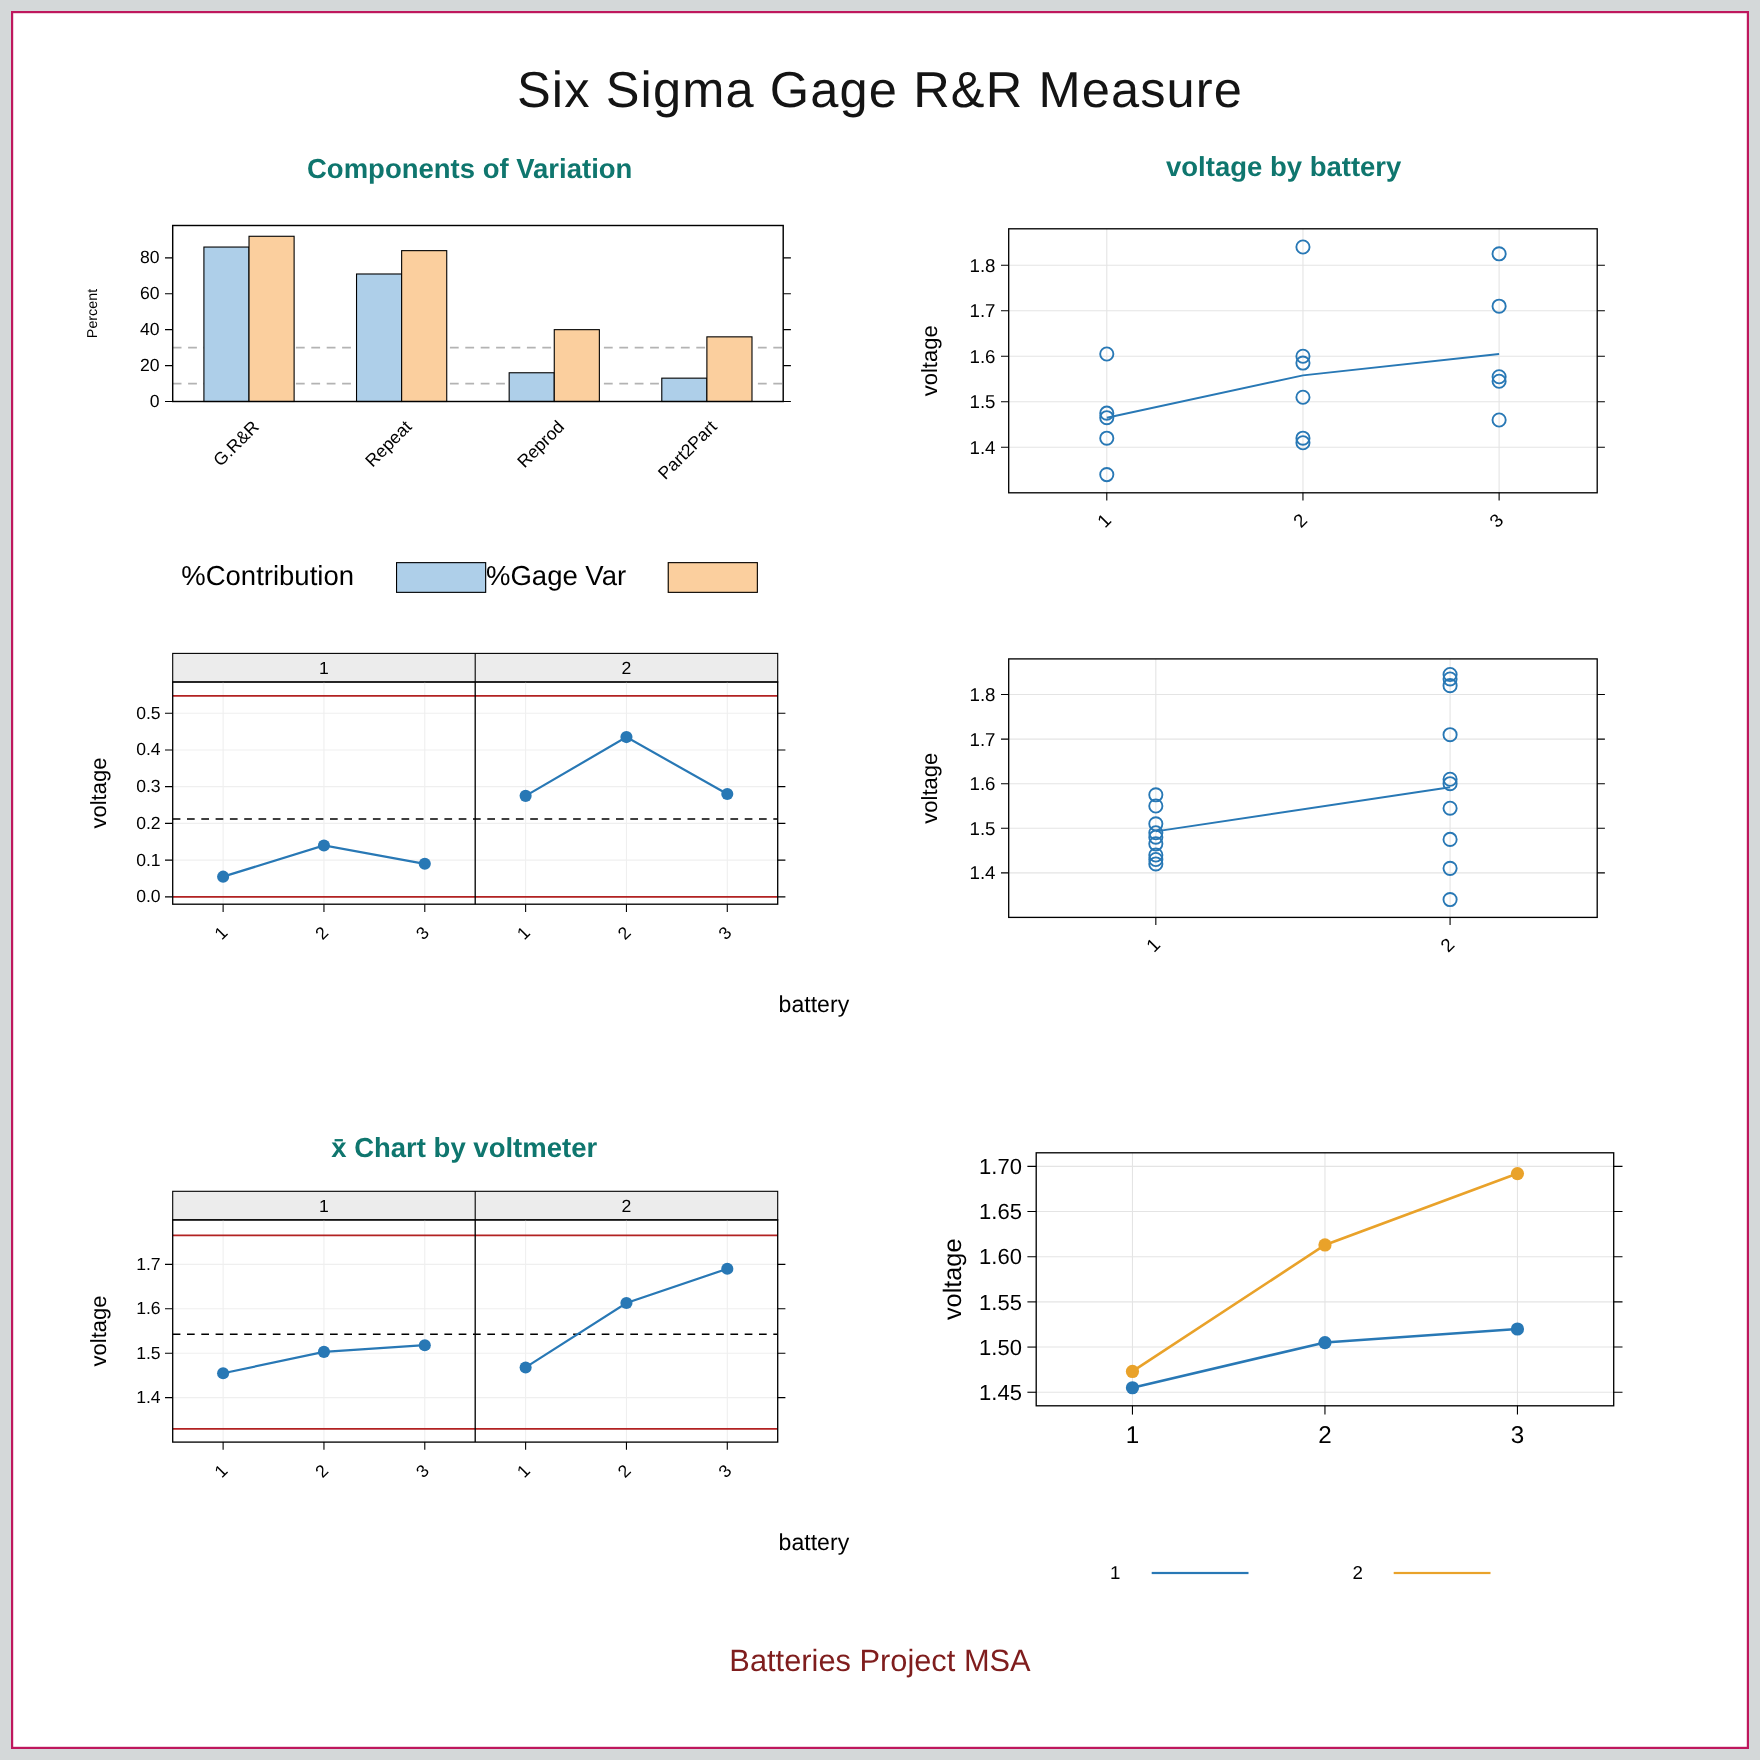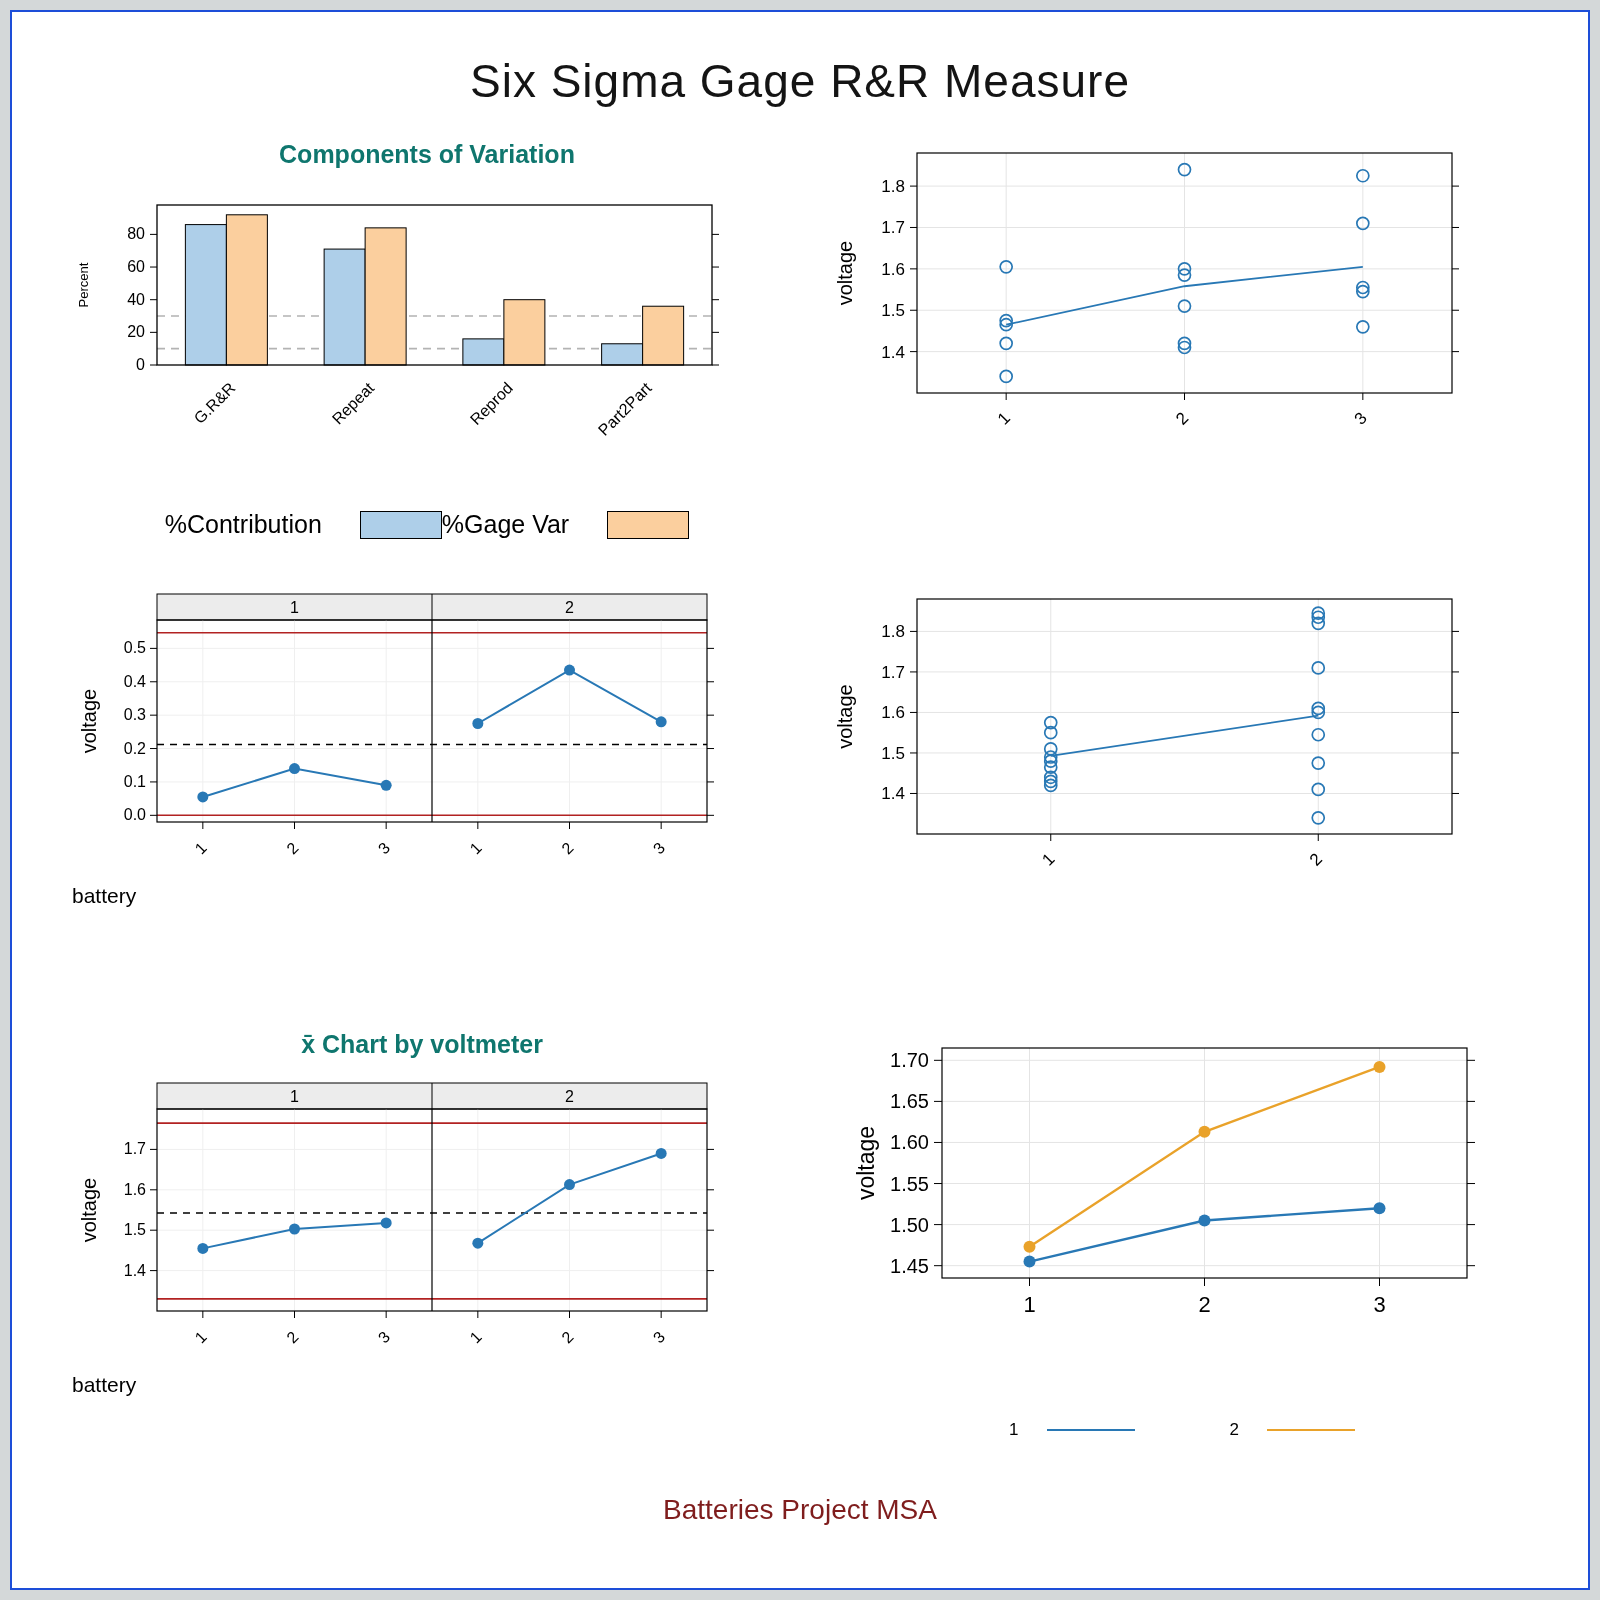--- a/index.html
+++ b/index.html
@@ -1,25 +1,25 @@
 <!DOCTYPE html>
 <html><head>
 <meta charset="utf-8">
 <style>
   *{margin:0;padding:0;box-sizing:border-box}
   html,body{width:1600px;height:1600px;}
   body{background:#d4d8d9;font-family:"Liberation Sans",sans-serif;position:relative;}
-  .frame{position:absolute;left:10px;top:10px;width:1580px;height:1580px;background:#ffffff;border:2px solid #1d4ed8;}
+  .frame{position:absolute;left:10px;top:10px;width:1580px;height:1580px;background:#ffffff;border:2px solid #be185d;}
   h1{position:absolute;top:42px;left:0;width:100%;text-align:center;font-size:46px;font-weight:500;color:#141414;letter-spacing:1px;}
   figure{position:absolute;}
   figure h3{text-align:center;font-size:25px;font-weight:700;color:#0f766e;}
   .mb26{margin-bottom:26px}.mb14{margin-bottom:14px}
   svg{display:block}
   svg text{font-family:"Liberation Sans",sans-serif;}
-  .xlabel{width:100%;text-align:left;font-size:21px;color:#000;margin-top:0;}
+  .xlabel{width:100%;text-align:right;font-size:21px;color:#000;margin-top:18px;}
   .legend-cov{position:absolute;left:50px;top:498px;width:730px;display:flex;justify-content:center;align-items:center;font-size:25px;color:#000;}
   .legend-cov .item{display:flex;align-items:center;gap:38px;}
   .swatch{display:inline-block;width:82px;height:28px;border:1.5px solid #000;}
   .legend-int{position:absolute;left:840px;top:1408px;width:660px;display:flex;justify-content:center;align-items:center;gap:95px;font-size:17px;color:#000;}
   .legend-int .item{display:flex;align-items:center;gap:28px;}
   .legend-line{display:inline-block;width:88px;height:0;border-top:2.4px solid #000;}
   .footer{position:absolute;left:0;top:1482px;width:100%;text-align:center;font-size:28px;color:#7f1d1d;}
 </style>
 </head>
 <body>
@@ -70,20 +70,21 @@
       <span>%Contribution</span>
       <span class="swatch" style="background: rgb(174, 207, 233);"></span>
     </span>
     <span class="item">
       <span>%Gage Var</span>
       <span class="swatch" style="background: rgb(251, 207, 158);"></span>
     </span>
   </div>
 
   <figure style="left:820px;top:126px;width:670px;">
+    <h3 class="mb26">voltage by battery</h3>
     <svg id="svg-vbattery" width="670" height="320">
         <line x1="85" y1="213.62068965517244" x2="620" y2="213.62068965517244" stroke="#e4e4e4" stroke-width="1"></line>
         <line x1="85" y1="172.24137931034483" x2="620" y2="172.24137931034483" stroke="#e4e4e4" stroke-width="1"></line>
         <line x1="85" y1="130.86206896551718" x2="620" y2="130.86206896551718" stroke="#e4e4e4" stroke-width="1"></line>
         <line x1="85" y1="89.48275862068965" x2="620" y2="89.48275862068965" stroke="#e4e4e4" stroke-width="1"></line>
         <line x1="85" y1="48.10344827586201" x2="620" y2="48.10344827586201" stroke="#e4e4e4" stroke-width="1"></line>
         <line x1="174.16666666666669" y1="15" x2="174.16666666666669" y2="255" stroke="#e4e4e4" stroke-width="1"></line>
         <line x1="352.5" y1="15" x2="352.5" y2="255" stroke="#e4e4e4" stroke-width="1"></line>
         <line x1="530.8333333333333" y1="15" x2="530.8333333333333" y2="255" stroke="#e4e4e4" stroke-width="1"></line>
         <rect x="85" y="15" width="535" height="240" fill="none" stroke="#000" stroke-width="1.2"></rect>

